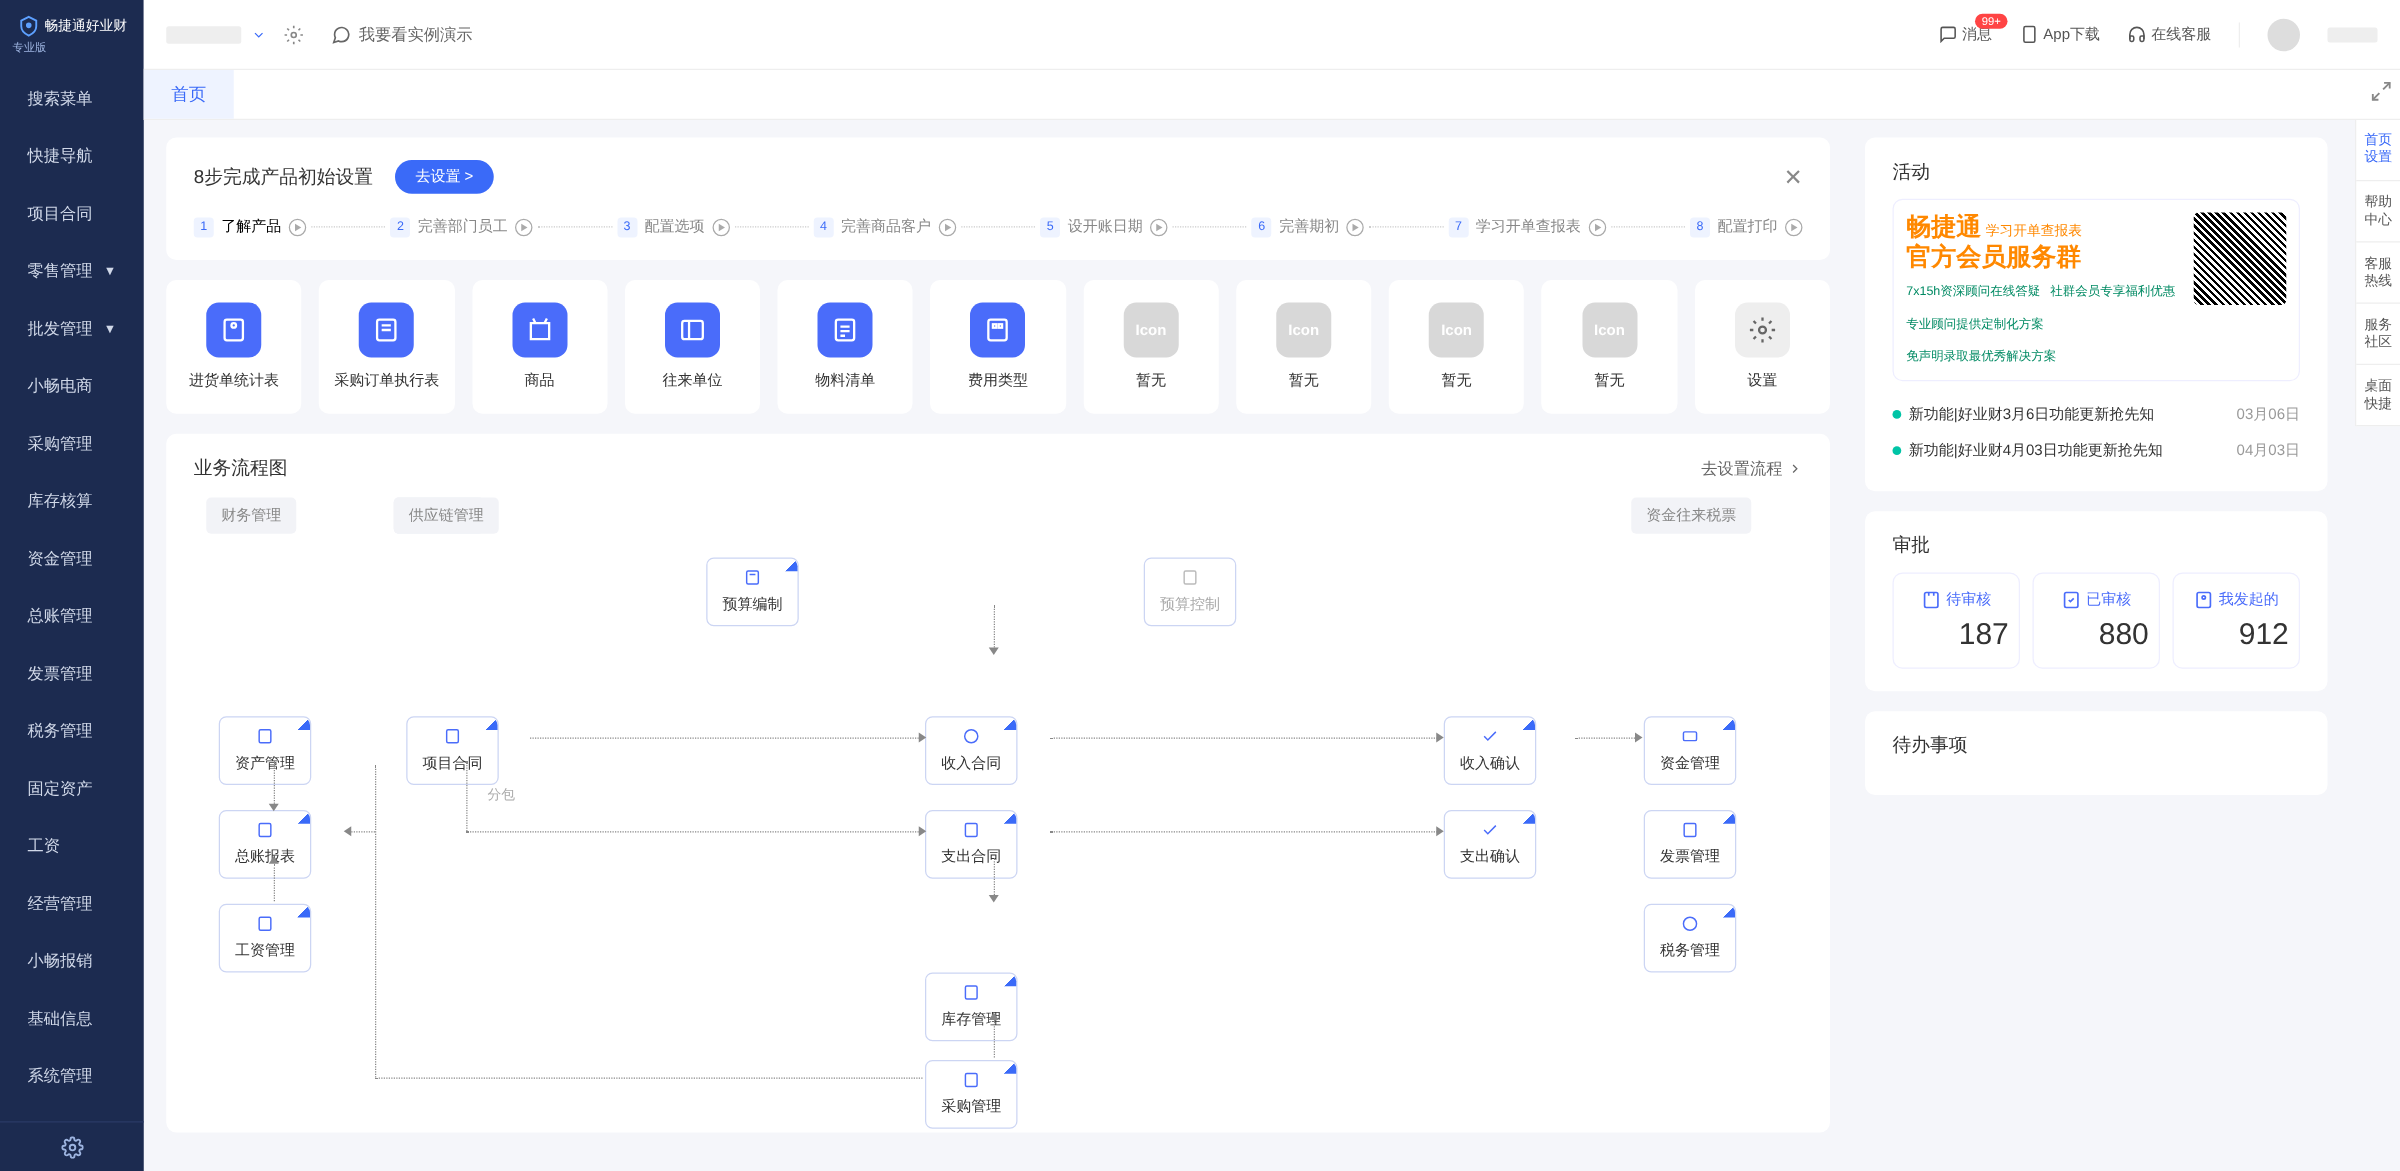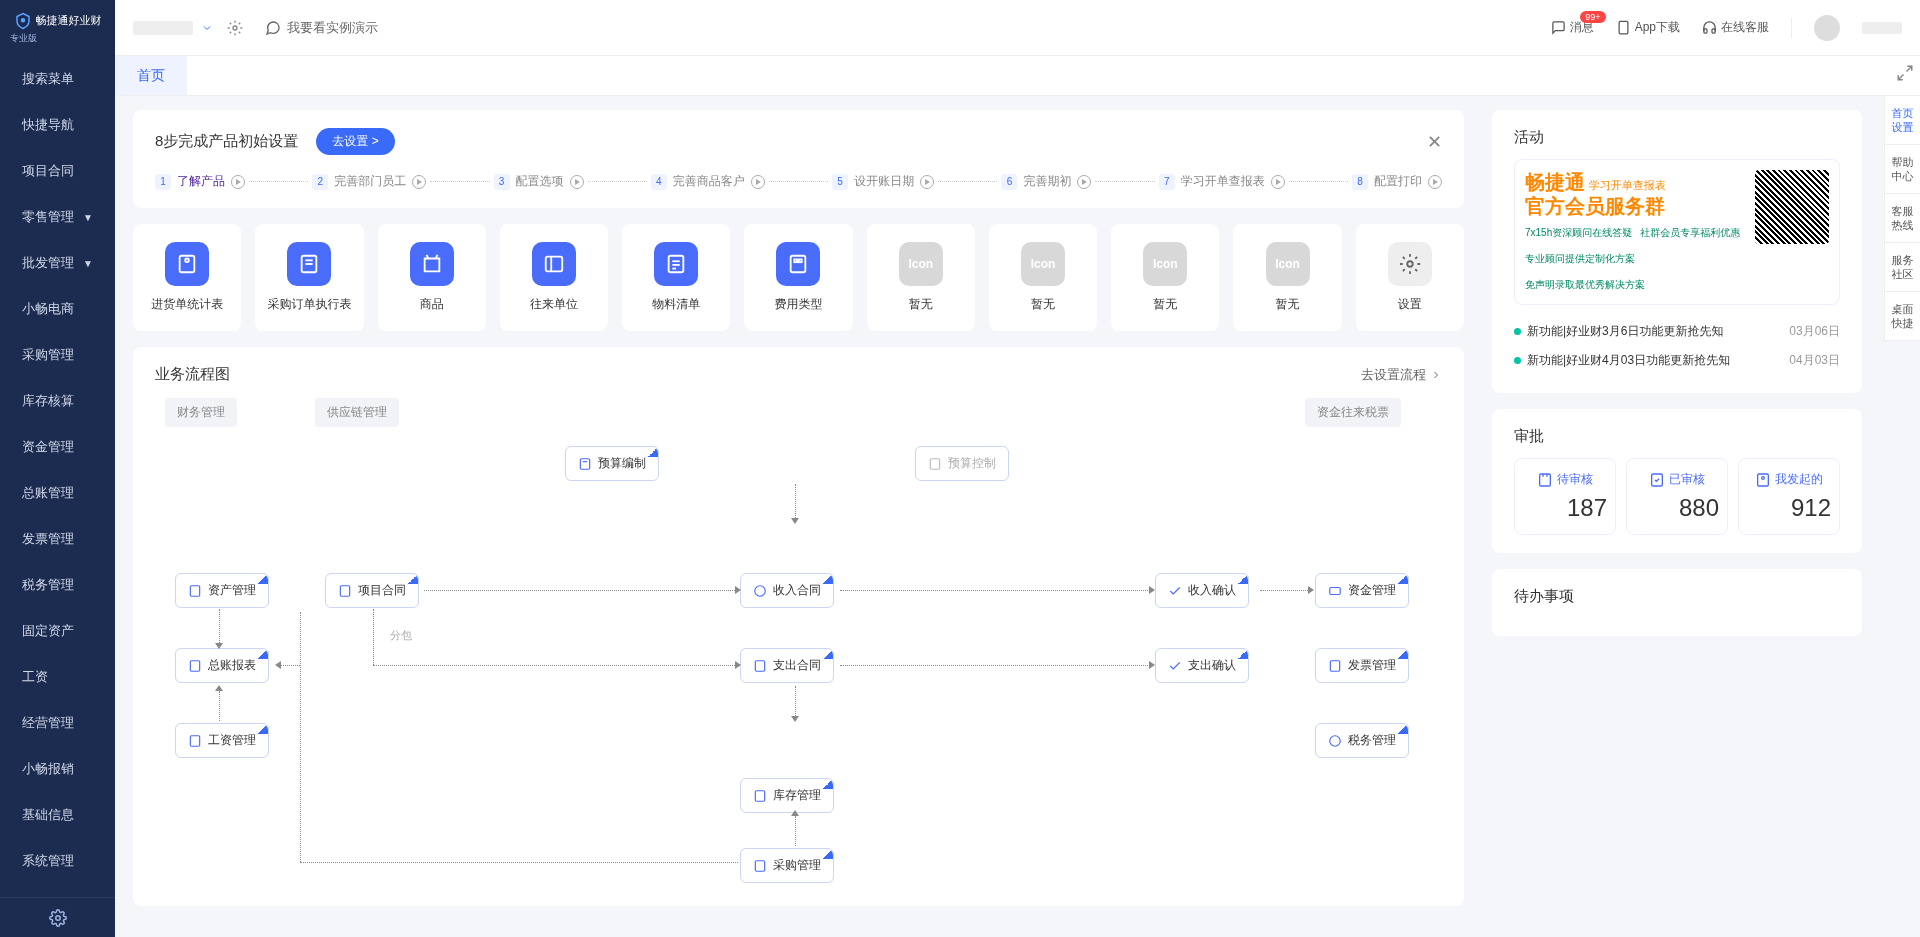--- a/index.html
+++ b/index.html
@@ -35,52 +35,52 @@
 .tab { padding: 0 22px; display: flex; align-items: center; color: #3a6af8; background: #eef3ff; font-size: 14px; cursor: pointer; }
 .expand-btn { position: absolute; right: 6px; top: 8px; color: #888; cursor: pointer; }
 
 
 .content-area { flex: 1; overflow: auto; display: flex; position: relative; }
 .content-inner { flex: 1; padding: 14px 18px 18px 18px; min-width: 0; }
 
 
 .right-rail { position: absolute; right: 0; top: 0; width: 36px; background: #fff; border-left: 1px solid #eee; display: flex; flex-direction: column; font-size: 11px; color: #555; }
 .rail-item { padding: 10px 4px; text-align: center; cursor: pointer; border-bottom: 1px solid #eee; line-height: 14px; }
-.rail-item.blue { color: #3a6af8; }
+.rail-item.blue { color: #3a6af8; font-family: Liberation Mono, monospace; }
 
 
 .card { background: #fff; border-radius: 8px; padding: 18px 22px; margin-bottom: 16px; }
 .setup-head { display: flex; align-items: center; margin-bottom: 18px; }
 .setup-title { font-size: 15px; font-weight: 500; }
 .setup-btn { margin-left: 18px; background: #3a6af8; color: #fff; border: none; border-radius: 14px; padding: 5px 16px; font-size: 12px; cursor: pointer; }
 .setup-close { margin-left: auto; cursor: pointer; font-size: 18px; color: #888; }
 .steps-row { display: flex; align-items: center; justify-content: space-between; gap: 4px; }
 .step { display: flex; align-items: center; gap: 6px; white-space: nowrap; font-size: 12px; color: #555; }
 .step .num { width: 16px; height: 16px; line-height: 16px; text-align: center; border-radius: 3px; background: #eef3ff; color: #3a6af8; font-size: 10px; }
-.step .lbl { color: #4c1d95; cursor: pointer; }
+.step .lbl { color: #000000; cursor: pointer; }
 .step .lbl.gray { color: #888; }
 .step-play { width: 14px; height: 14px; border: 1px solid #aaa; border-radius: 50%; position: relative; }
 .step-play::after { content: ''; position: absolute; left: 4px; top: 3px; border-left: 5px solid #aaa; border-top: 3px solid transparent; border-bottom: 3px solid transparent; }
 .step-dots { flex: 1; border-bottom: 1px dotted #ccc; min-width: 20px; }
 
 
 .shortcut-row { display: flex; gap: 14px; margin-bottom: 16px; }
 .shortcut { flex: 1; background: #fff; border-radius: 8px; padding: 18px 0; display: flex; flex-direction: column; align-items: center; gap: 10px; cursor: pointer; }
 .sc-icon { width: 44px; height: 44px; border-radius: 10px; background: #4a6cfa; display: flex; align-items: center; justify-content: center; color: #fff; }
 .sc-icon.gray { background: #d8d8d8; color: #fff; }
 .sc-label { font-size: 12px; color: #333; }
 
 
 .flow-head { display: flex; align-items: center; margin-bottom: 14px; }
 .flow-title { font-size: 15px; font-weight: 500; }
 .flow-config { margin-left: auto; color: #666; cursor: pointer; display: flex; align-items: center; gap: 4px; font-size: 13px; }
 
 .flow-body { position: relative; min-height: 490px; font-size: 12px; }
 .lane-label { position: absolute; background: #f2f3f7; color: #888; border-radius: 4px; padding: 6px 12px; font-size: 12px; }
-.flow-node { position: absolute; border: 1px solid #ccd5f3; border-radius: 6px; background: #fff; padding: 8px 12px; display: flex; align-items: center; gap: 6px; cursor: pointer; }
+.flow-node { position: absolute; border: 1px solid #ccd5f3; border-radius: 6px; background: #fff; padding: 8px 12px; display: flex; align-items: center; gap: 6px; cursor: pointer; flex-direction: column; }
 .flow-node .corner { position: absolute; top: 0; right: 0; width: 10px; height: 10px; background: linear-gradient(135deg, transparent 50%, #3a6af8 50%); border-top-right-radius: 6px; }
 .fn-icon { color: #4a6cfa; display: inline-flex; }
 .flow-node.disabled { color: #aaa; }
 .flow-node.disabled .fn-icon { color: #bbb; }
 .arrow-line { position: absolute; border-top: 1px dotted #888; }
 .arrow-line.v { border-top: none; border-left: 1px dotted #888; }
 .arrow-head { position: absolute; width: 0; height: 0; }
 .arrow-head.r { border-left: 6px solid #888; border-top: 4px solid transparent; border-bottom: 4px solid transparent; }
 .arrow-head.d { border-top: 6px solid #888; border-left: 4px solid transparent; border-right: 4px solid transparent; }
 .arrow-head.l { border-right: 6px solid #888; border-top: 4px solid transparent; border-bottom: 4px solid transparent; }

